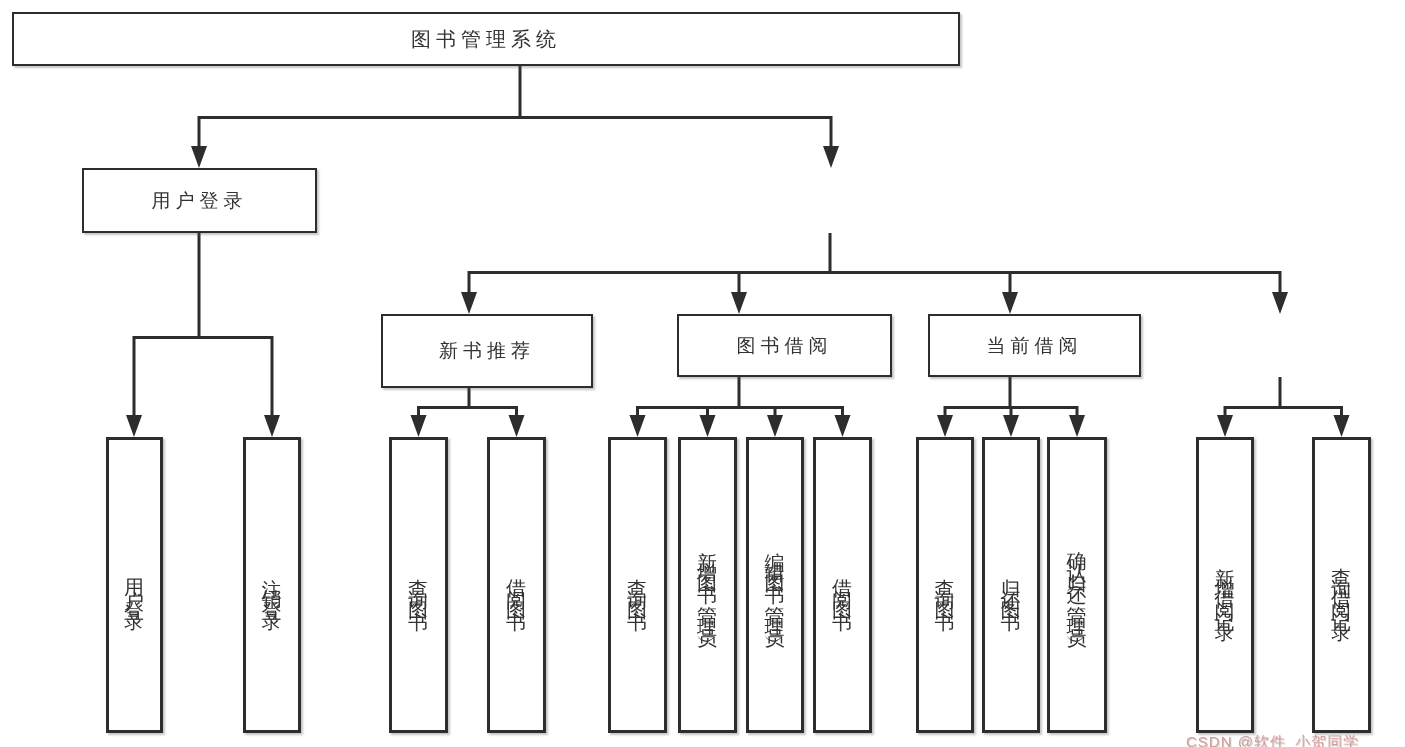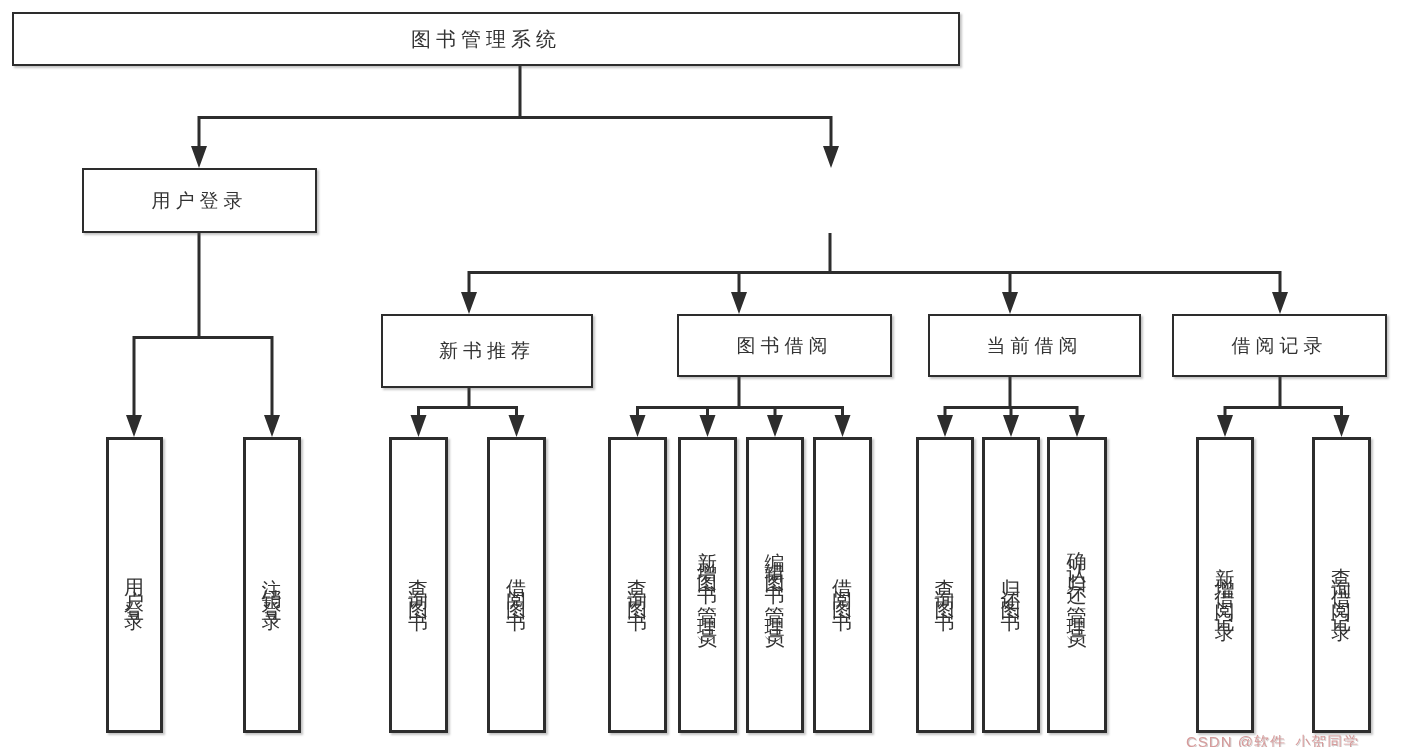--- a/index.html
+++ b/index.html
@@ -82,21 +82,20 @@
     <path class="carrow" d="M1217 415 H1233 L1225 437 Z M1333.5 415 H1349.5 L1341.5 437 Z"></path>
   </svg>
 
   <div class="box box-root" style="left:12px;top:12px;width:948px;height:54px;">图书管理系统</div>
 
   <div class="box box-branch" style="left:82px;top:168px;width:235px;height:65px;">用户登录</div>
 
   <div class="box box-branch" style="left:381px;top:314px;width:212px;height:74px;">新书推荐</div>
   <div class="box box-branch" style="left:632px;top:314px;width:215px;height:63px;margin-left:45px;">图书借阅</div>
   <div class="box box-branch" style="left:904px;top:314px;width:213px;height:63px;margin-left:24px;">当前借阅</div>
-  <div class="box box-branch" style="left:1172px;top:314px;width:215px;height:63px;">借阅记录</div>
 
   <div class="box box-leaf" style="left:106px;top:437px;width:57px;height:296px;">
     <span>用户登录</span>
   </div>
   <div class="box box-leaf" style="left:243px;top:437px;width:58px;height:296px;">
     <span>注销登录</span>
   </div>
 
   <div class="box box-leaf" style="left:389px;top:437px;width:59px;height:296px;">
     <span>查询图书</span>

